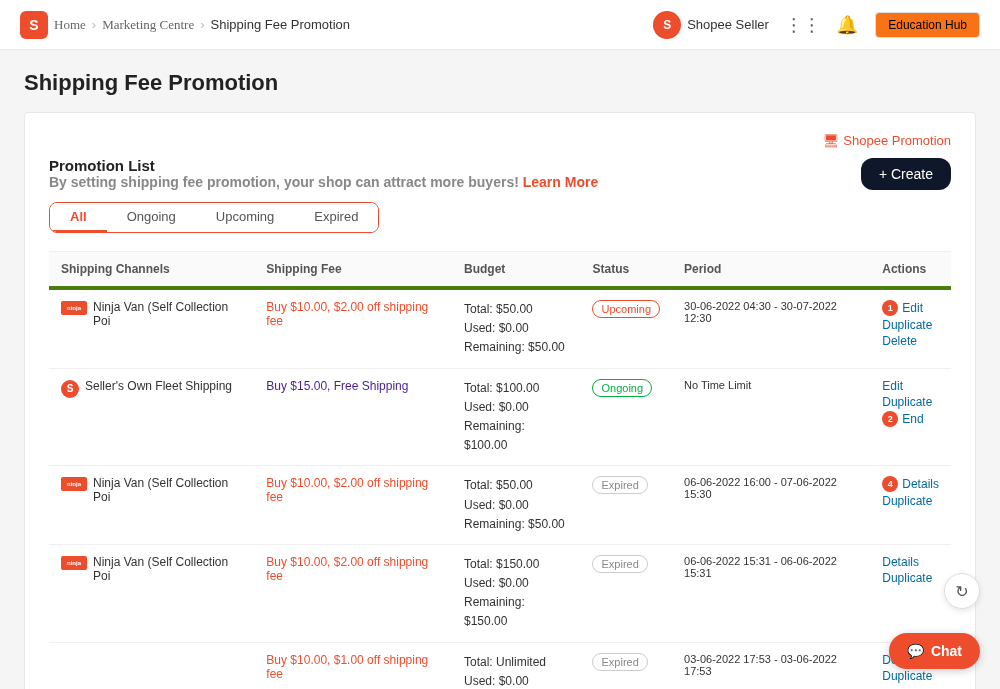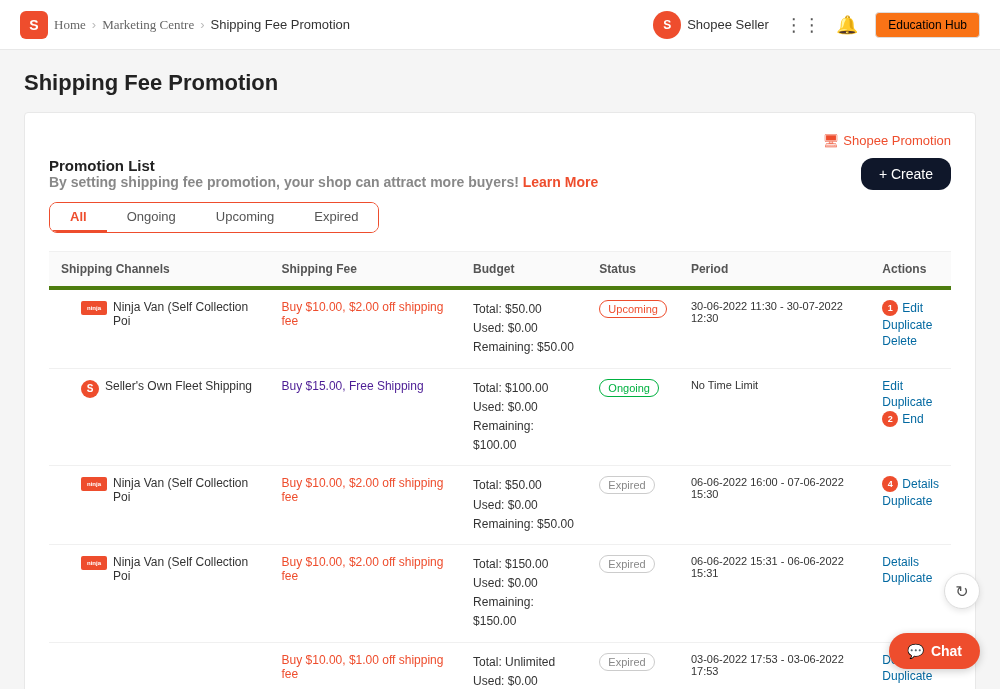--- a/index.html
+++ b/index.html
@@ -178,21 +178,20 @@
     }
     .promo-table tbody td {
       padding: 10px 12px;
       font-size: 12px;
       vertical-align: top;
     }
     .channel-cell {
       display: flex;
       align-items: flex-start;
       gap: 6px;
-      margin-left: 20px;
     }
     .channel-logo {
       width: 22px;
       height: 14px;
       background: #ee4d2d;
       border-radius: 2px;
       display: flex;
       align-items: center;
       justify-content: center;
       color: white;
@@ -375,21 +374,21 @@
                   <span>Ninja Van (Self Collection Poi</span>
                 </div>
               </td>
               <td style="color: rgb(238, 77, 45);">Buy $10.00, $2.00 off shipping fee</td>
               <td class="budget-cell">
                 <div>Total: $50.00</div>
                 <div>Used: $0.00</div>
                 <div>Remaining: $50.00</div>
               </td>
               <td><span class="status-badge status-upcoming">Upcoming</span></td>
-              <td style="font-size: 11px;">30-06-2022 11:30 - 30-07-2022 12:30</td>
+              <td style="font-size: 11px;">30-06-2022 04:30 - 30-07-2022 12:30</td>
               <td class="actions-cell">
                 <div style="display: flex; align-items: center; gap: 2px;">
                   <span class="numbered-circle">1</span>
                   <a class="action-link">Edit</a>
                 </div>
                 <div style="display: flex; align-items: center; gap: 2px;">
                   <a class="action-link">Duplicate</a>
                 </div>
                 <div style="display: flex; align-items: center; gap: 2px;">
                   <a class="action-link">Delete</a>

